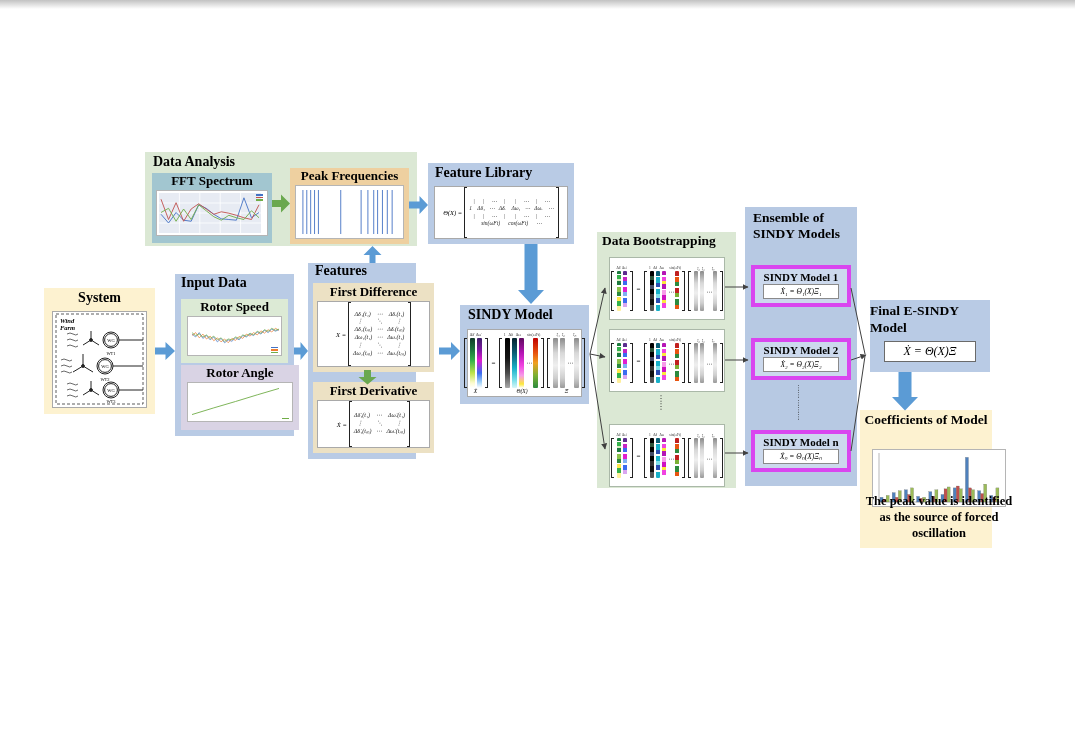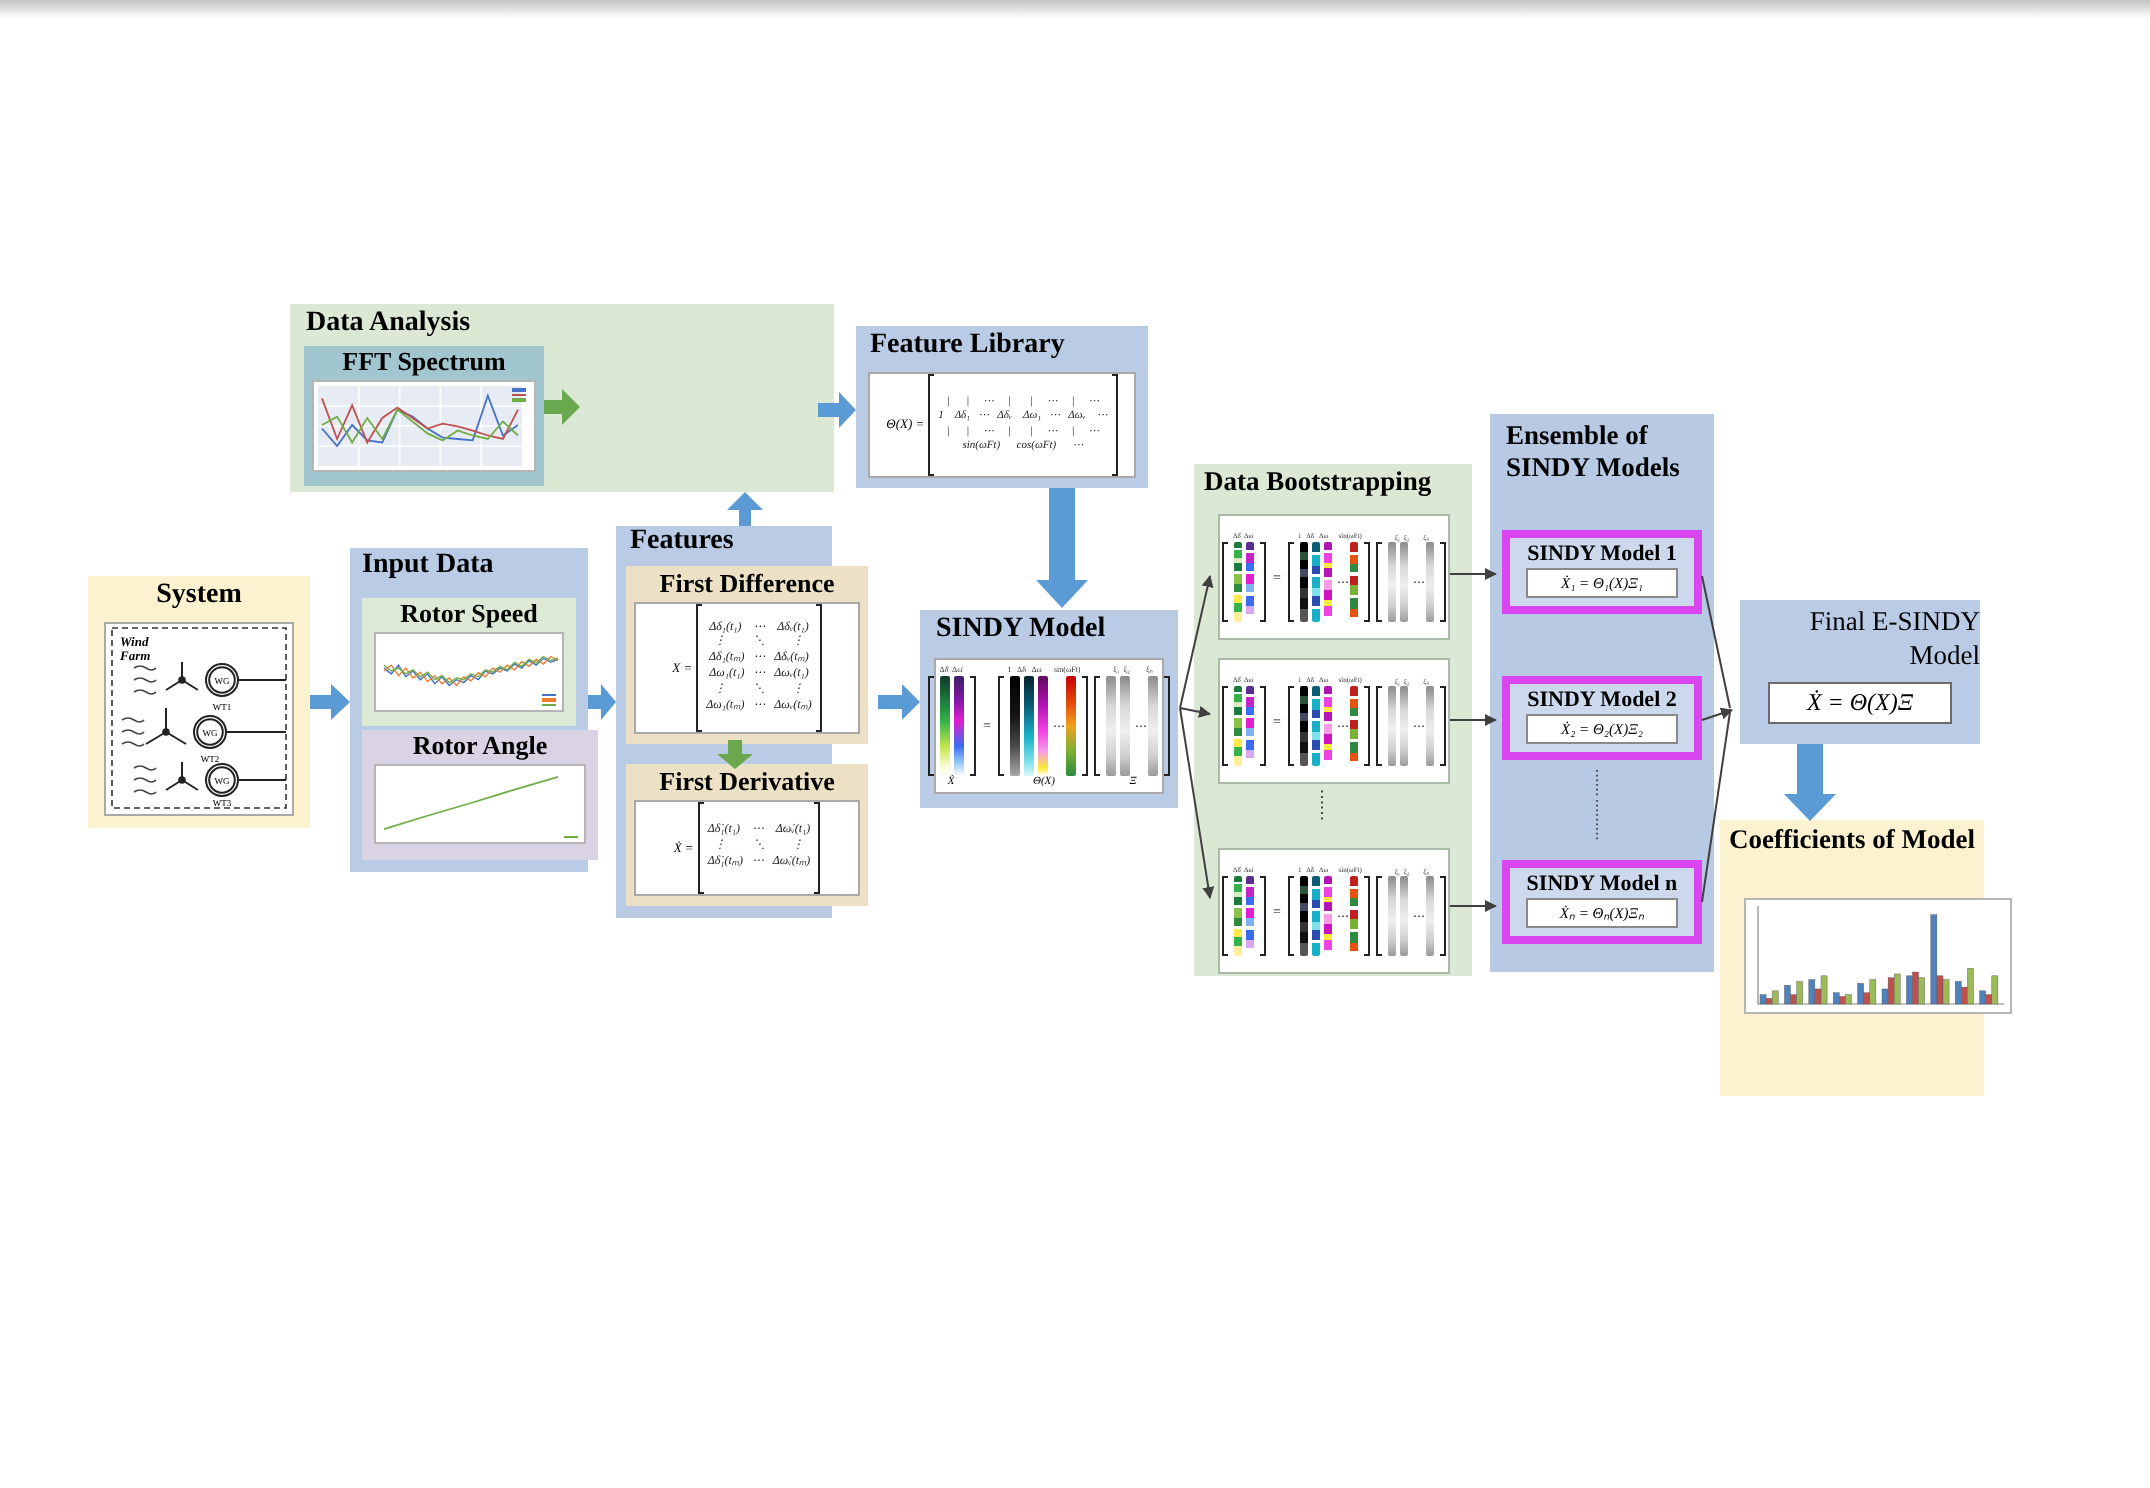--- a/index.html
+++ b/index.html
@@ -28,21 +28,21 @@
   #first-deriv{left:5px;top:119px;width:121px;height:71px;background:#ece1c4}
   #sindy{left:460px;top:305px;width:129px;height:99px;background:#b9cbe5}
   #bootstrap{left:597px;top:232px;width:139px;height:256px;background:#dbe8d4}
   .bsbox{left:12px;width:116px;height:63px;background:#fff;border:1px solid #aab8a8}
   #ensemble{left:745px;top:207px;width:112px;height:279px;background:#b7c9e3}
   .model-sub{left:6px;width:100px;height:42px;background:#ccd9ed;border:4px solid #d946ef}
   .model-sub .mtitle{font-size:11px;font-weight:700;text-align:center;margin-top:2px}
   .model-sub .meqbox{margin:1px 8px 0 8px;height:15px;background:#fff;border:1px solid #8a8a8a;
       font-size:7.5px;font-style:italic;text-align:center;line-height:14px}
   #final-box{left:870px;top:300px;width:120px;height:72px;background:#b9cbe5}
-  #final-box .ftitle{font-size:13.5px;font-weight:400;text-align:right;line-height:1.25;margin-top:3px}
+  #final-box .ftitle{font-size:13.5px;font-weight:700;text-align:left;line-height:1.25;margin-top:3px}
   #final-eq{left:14px;top:41px;width:92px;height:21px;background:#fff;border:1px solid #6a6a6a;
       font-size:12px;font-style:italic;text-align:center;line-height:19px}
   #coeffs{left:860px;top:410px;width:132px;height:138px;background:#fdf2d0}
   #coeffs .caption{position:absolute;left:0;top:83px;width:158px;font-size:12.5px;font-weight:700;
       text-align:center;line-height:1.28}
   
   .matwrap{display:flex;align-items:center;justify-content:center;height:100%}
   .lhs{font-size:6.5px;font-style:italic;margin-right:2px;white-space:pre}
   .bkL,.bkR{align-self:stretch;width:3px;border:1px solid #222}
   .bkL{border-right:none;margin-right:2px}
@@ -101,20 +101,40 @@
             <line x1="81.60000000000001" y1="0" x2="81.60000000000001" y2="40" stroke="#fff" stroke-width="0.8"></line>
             <polyline points="2,21.25 9.53846153846154,30 17.07692307692308,19.5 24.615384615384617,27.2 32.15384615384616,28.25 39.69230769230769,11.8 47.23076923076923,15.3 54.76923076923077,21.25 62.307692307692314,25.799999999999997 69.84615384615384,26.5 77.38461538461539,27.2 84.92307692307692,4.799999999999999 92.46153846153847,24.75 100,19.5" fill="none" stroke="#4472c4" stroke-width="0.9"></polyline>
             <polyline points="2,6.2 9.53846153846154,26.5 17.07692307692308,9.7 24.615384615384617,28.25 32.15384615384616,16 39.69230769230769,10.75 47.23076923076923,16 54.76923076923077,21.25 62.307692307692314,18.8 69.84615384615384,20.2 77.38461538461539,22.300000000000004 84.92307692307692,24.75 92.46153846153847,26.5 100,11.8" fill="none" stroke="#c0504d" stroke-width="0.9"></polyline>
             <polyline points="2,19.5 9.53846153846154,15.3 17.07692307692308,28.25 24.615384615384617,16 32.15384615384616,26.5 39.69230769230769,11.8 47.23076923076923,17.75 54.76923076923077,23.7 62.307692307692314,27.2 69.84615384615384,22.300000000000004 77.38461538461539,24.75 84.92307692307692,26.5 92.46153846153847,17.75 100,24.75" fill="none" stroke="#70ad47" stroke-width="0.9"></polyline>
           </svg>
         <span class="leg" style="top:3px;right:4px">
             <i class="lgb"></i>
             <i class="lgr"></i>
             <i class="lgg"></i>
           </span>
+      </div>
+    </div>
+    <div id="peaks-box" class="abs">
+      <div class="t13">Peak Frequencies</div>
+      <div class="plotbox" style="margin:1px 5px">
+        <svg width="101" height="48">
+            <line x1="4.91" y1="2" x2="4.91" y2="46" stroke="#4472c4" stroke-width="0.9"></line>
+            <line x1="8.790000000000001" y1="2" x2="8.790000000000001" y2="46" stroke="#4472c4" stroke-width="0.9"></line>
+            <line x1="12.67" y1="2" x2="12.67" y2="46" stroke="#4472c4" stroke-width="0.9"></line>
+            <line x1="16.549999999999997" y1="2" x2="16.549999999999997" y2="46" stroke="#4472c4" stroke-width="0.9"></line>
+            <line x1="20.43" y1="2" x2="20.43" y2="46" stroke="#4472c4" stroke-width="0.9"></line>
+            <line x1="42.74" y1="2" x2="42.74" y2="46" stroke="#4472c4" stroke-width="0.9"></line>
+            <line x1="63.11" y1="2" x2="63.11" y2="46" stroke="#4472c4" stroke-width="0.9"></line>
+            <line x1="69.89999999999999" y1="2" x2="69.89999999999999" y2="46" stroke="#4472c4" stroke-width="0.9"></line>
+            <line x1="75.72" y1="2" x2="75.72" y2="46" stroke="#4472c4" stroke-width="0.9"></line>
+            <line x1="79.60000000000001" y1="2" x2="79.60000000000001" y2="46" stroke="#4472c4" stroke-width="0.9"></line>
+            <line x1="84.45" y1="2" x2="84.45" y2="46" stroke="#4472c4" stroke-width="0.9"></line>
+            <line x1="89.3" y1="2" x2="89.3" y2="46" stroke="#4472c4" stroke-width="0.9"></line>
+            <line x1="94.14999999999999" y1="2" x2="94.14999999999999" y2="46" stroke="#4472c4" stroke-width="0.9"></line>
+          </svg>
       </div>
     </div>
   </div>
 
   <div id="feature-library" class="abs">
     <div class="abs t14" style="left:7px;top:2px">Feature Library</div>
     <div class="abs whitebox eq-lib" style="left:6px;top:23px;width:134px;height:53px">
       <div class="matwrap">
         <span class="lhs">Θ(X) =</span>
         <span class="bkL"></span>
@@ -463,20 +483,21 @@
           <rect x="93.44999999999999" y="35.9" width="3.05" height="14.1" fill="#c0504d" stroke="#555" stroke-width="0.2"></rect>
           <rect x="96.49999999999999" y="37.78" width="3.05" height="12.22" fill="#9bbb59" stroke="#555" stroke-width="0.2"></rect>
           <rect x="102.6" y="38.72" width="3.05" height="11.28" fill="#4f81bd" stroke="#555" stroke-width="0.2"></rect>
           <rect x="105.64999999999999" y="41.54" width="3.05" height="8.459999999999999" fill="#c0504d" stroke="#555" stroke-width="0.2"></rect>
           <rect x="108.69999999999999" y="32.14" width="3.05" height="17.86" fill="#9bbb59" stroke="#555" stroke-width="0.2"></rect>
           <rect x="114.8" y="43.42" width="3.05" height="6.580000000000001" fill="#4f81bd" stroke="#555" stroke-width="0.2"></rect>
           <rect x="117.85" y="45.3" width="3.05" height="4.7" fill="#c0504d" stroke="#555" stroke-width="0.2"></rect>
           <rect x="120.89999999999999" y="35.9" width="3.05" height="14.1" fill="#9bbb59" stroke="#555" stroke-width="0.2"></rect>
         </svg>
     </div>
+    <div class="caption">The peak value is identified as the source of forced oscillation</div>
   </div>
 
   <svg id="overlay">
     <defs>
       <marker id="ah" markerWidth="7" markerHeight="7" refX="5.5" refY="3" orient="auto">
         <path d="M0,0 L6,3 L0,6 z" fill="#404040"></path>
       </marker>
     </defs>
     <g fill="#5b9bd5">
       <polygon points="155,347.5 165.5,347.5 165.5,342 175,351 165.5,360 165.5,354.5 155,354.5"></polygon>

